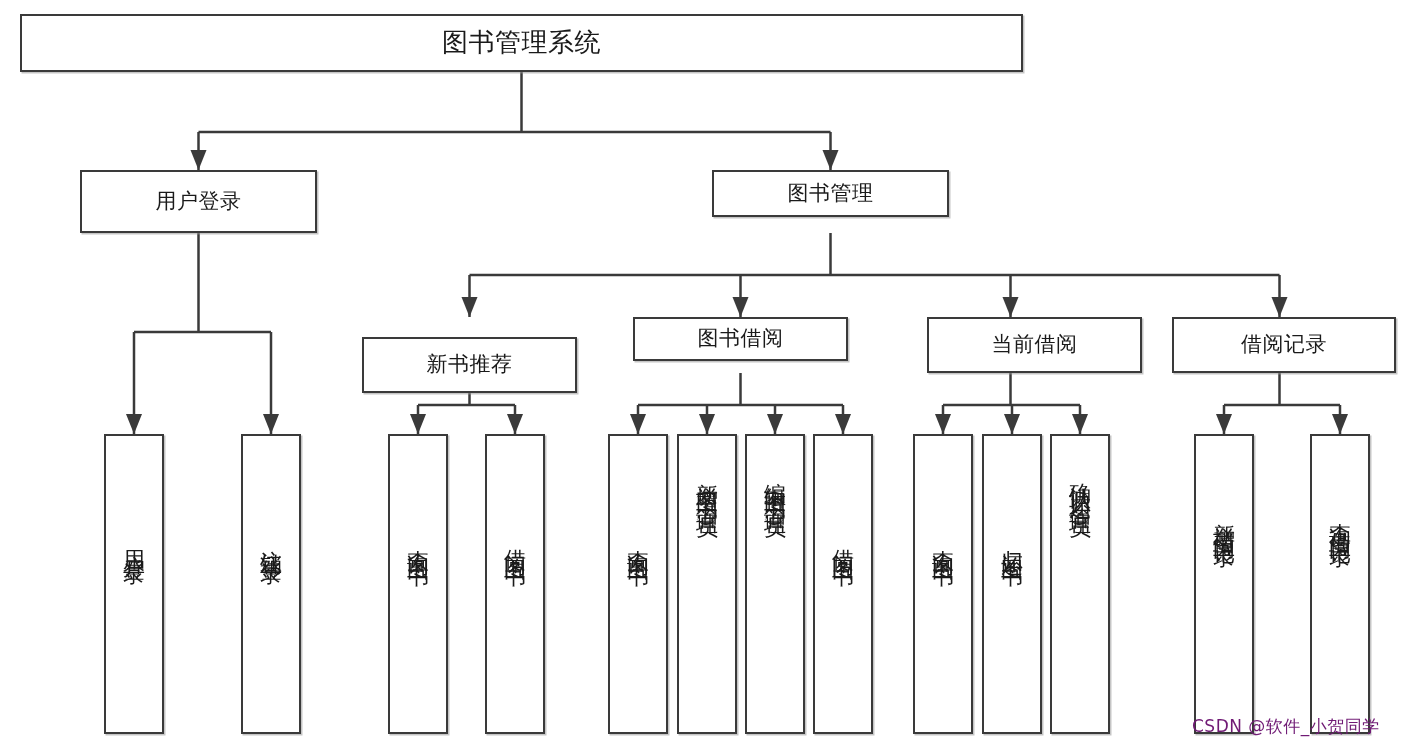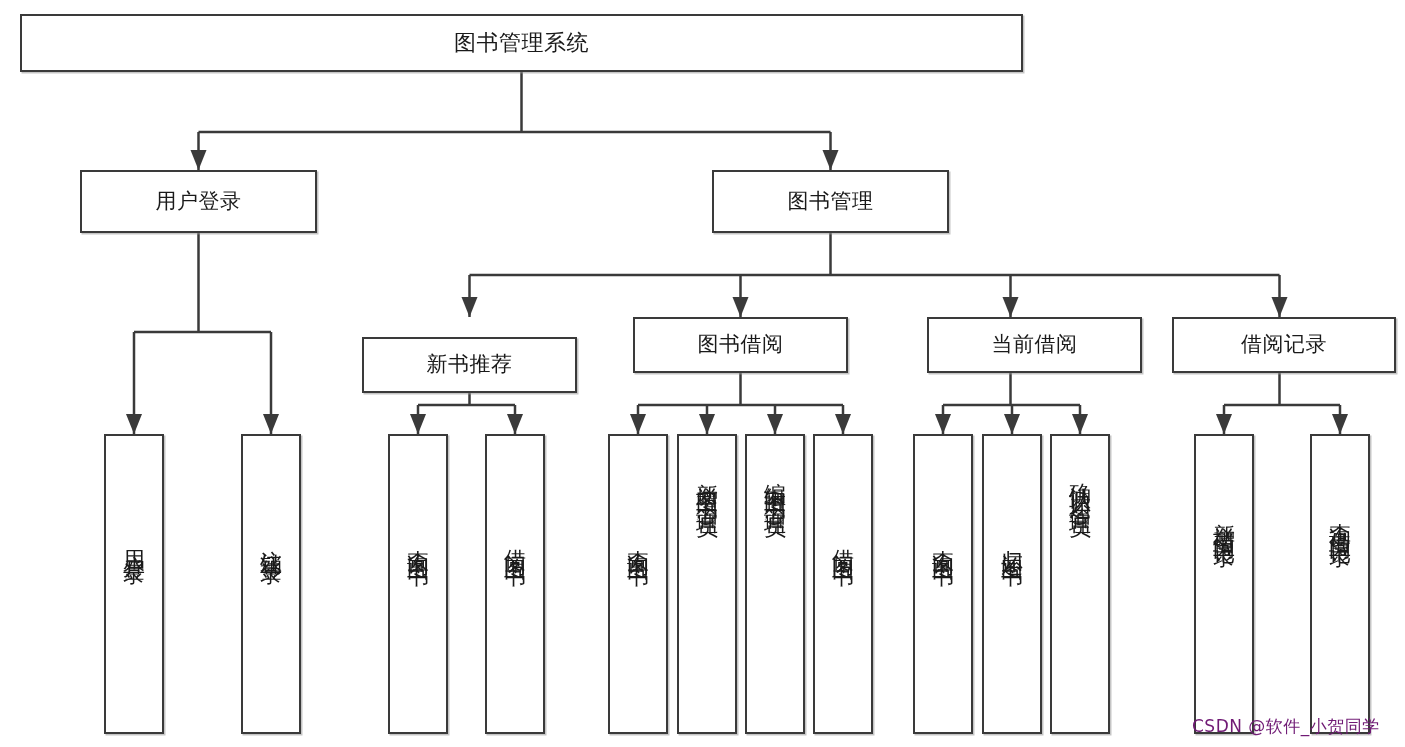--- a/index.html
+++ b/index.html
@@ -43,21 +43,21 @@
     line-height: 1.12;
     white-space: nowrap;
   }
   
   .node.horizontal .node-label {
     writing-mode: horizontal-tb;
     font-size: 21px;
     letter-spacing: 0.5px;
   }
   .node.root .node-label {
-    font-size: 22px;
+    font-size: 26px;
   }
   
   .node.vertical {
     align-items: flex-start;
     padding-top: 0;
   }
   .node.vertical .node-label {
     writing-mode: vertical-rl;
     text-orientation: upright;
     font-size: 22px;
@@ -134,27 +134,27 @@
       <polygon points="1332,414 1348,414 1340,434" fill="#3a3a3a"></polygon>
     </svg>
 
   <div id="node-layer">
       <div class="node horizontal root" style="left: 20px; top: 14px; width: 1003px; height: 58px;">
         <span class="node-label">图书管理系统</span>
       </div>
       <div class="node horizontal" style="left: 80px; top: 170px; width: 237px; height: 63px;">
         <span class="node-label">用户登录</span>
       </div>
-      <div class="node horizontal" style="left: 712px; top: 170px; width: 237px; height: 63px;">
+      <div class="node horizontal" style="left: 712px; top: 170px; width: 237px; height: 47px;">
         <span class="node-label">图书管理</span>
       </div>
       <div class="node horizontal" style="left: 362px; top: 317px; width: 215px; height: 56px; margin-top: 20px;">
         <span class="node-label">新书推荐</span>
       </div>
-      <div class="node horizontal" style="left: 633px; top: 317px; width: 215px; height: 56px;">
+      <div class="node horizontal" style="left: 633px; top: 317px; width: 215px; height: 44px;">
         <span class="node-label">图书借阅</span>
       </div>
       <div class="node horizontal" style="left: 903px; top: 317px; width: 215px; height: 56px; margin-left: 24px;">
         <span class="node-label">当前借阅</span>
       </div>
       <div class="node horizontal" style="left: 1172px; top: 317px; width: 224px; height: 56px;">
         <span class="node-label">借阅记录</span>
       </div>
       <div class="node vertical" style="left: 104px; top: 434px; width: 60px; height: 300px;">
         <span class="node-label" style="margin-top: 96px;">用户登录</span>

